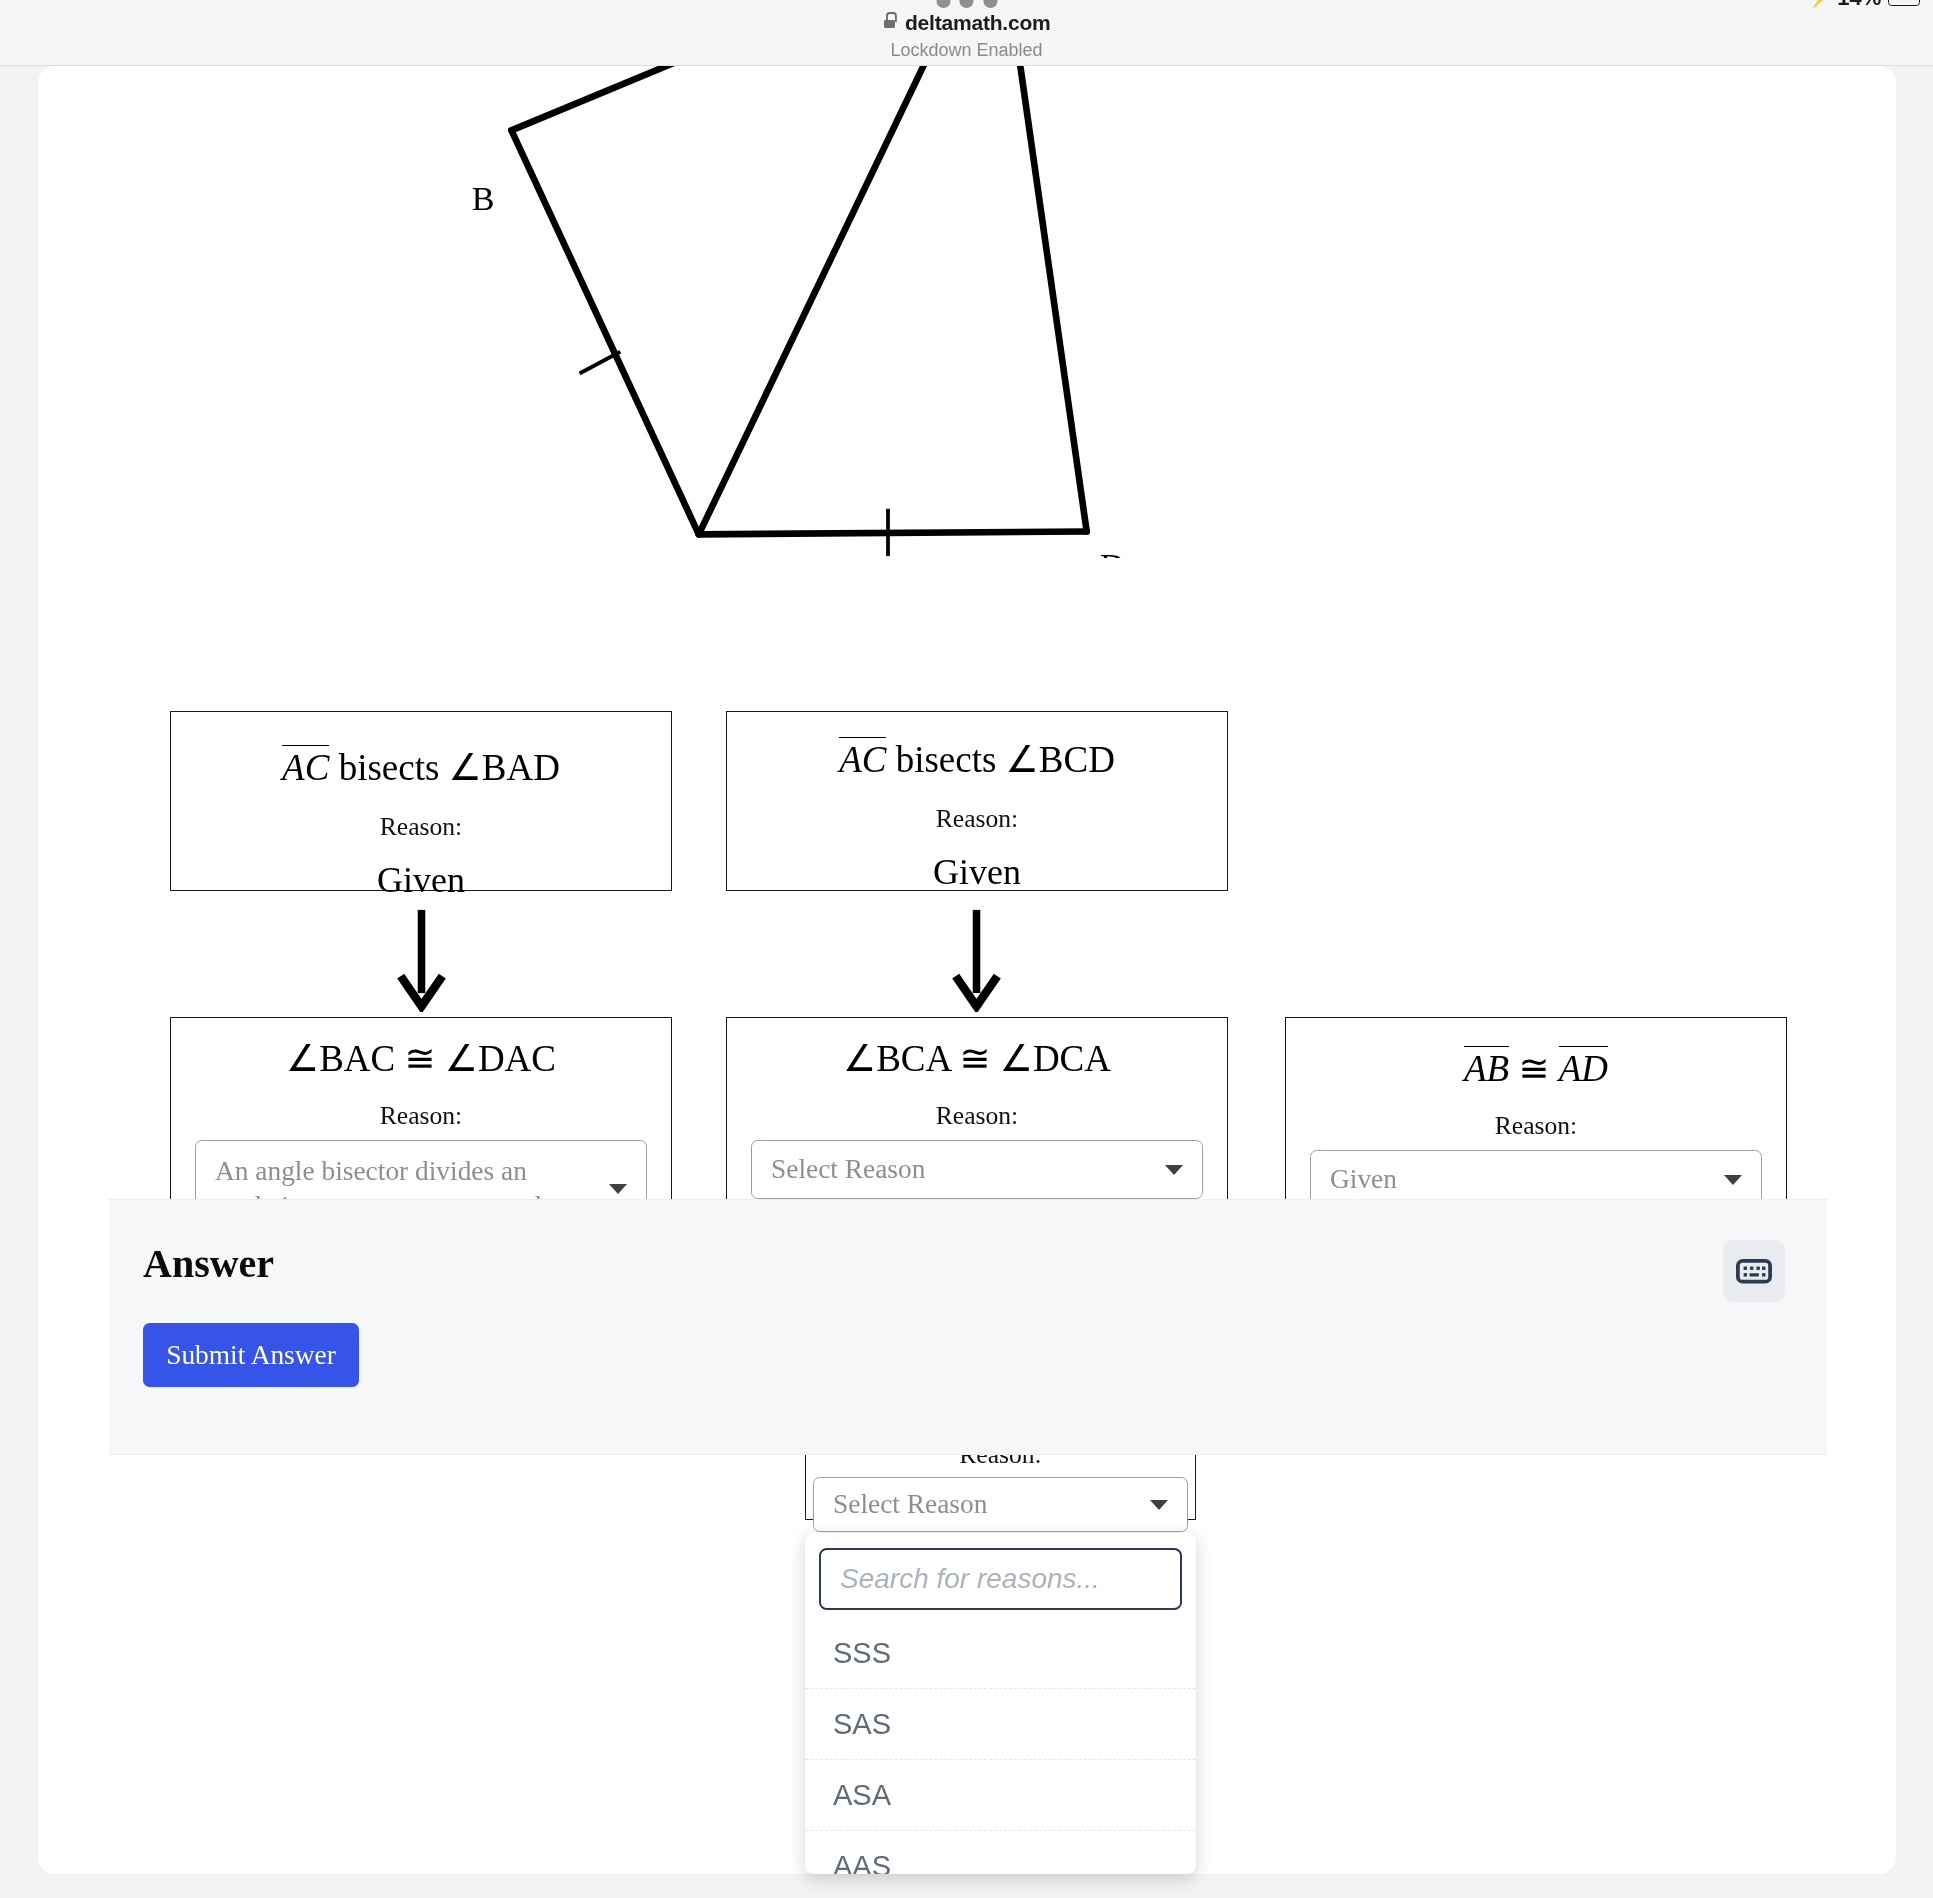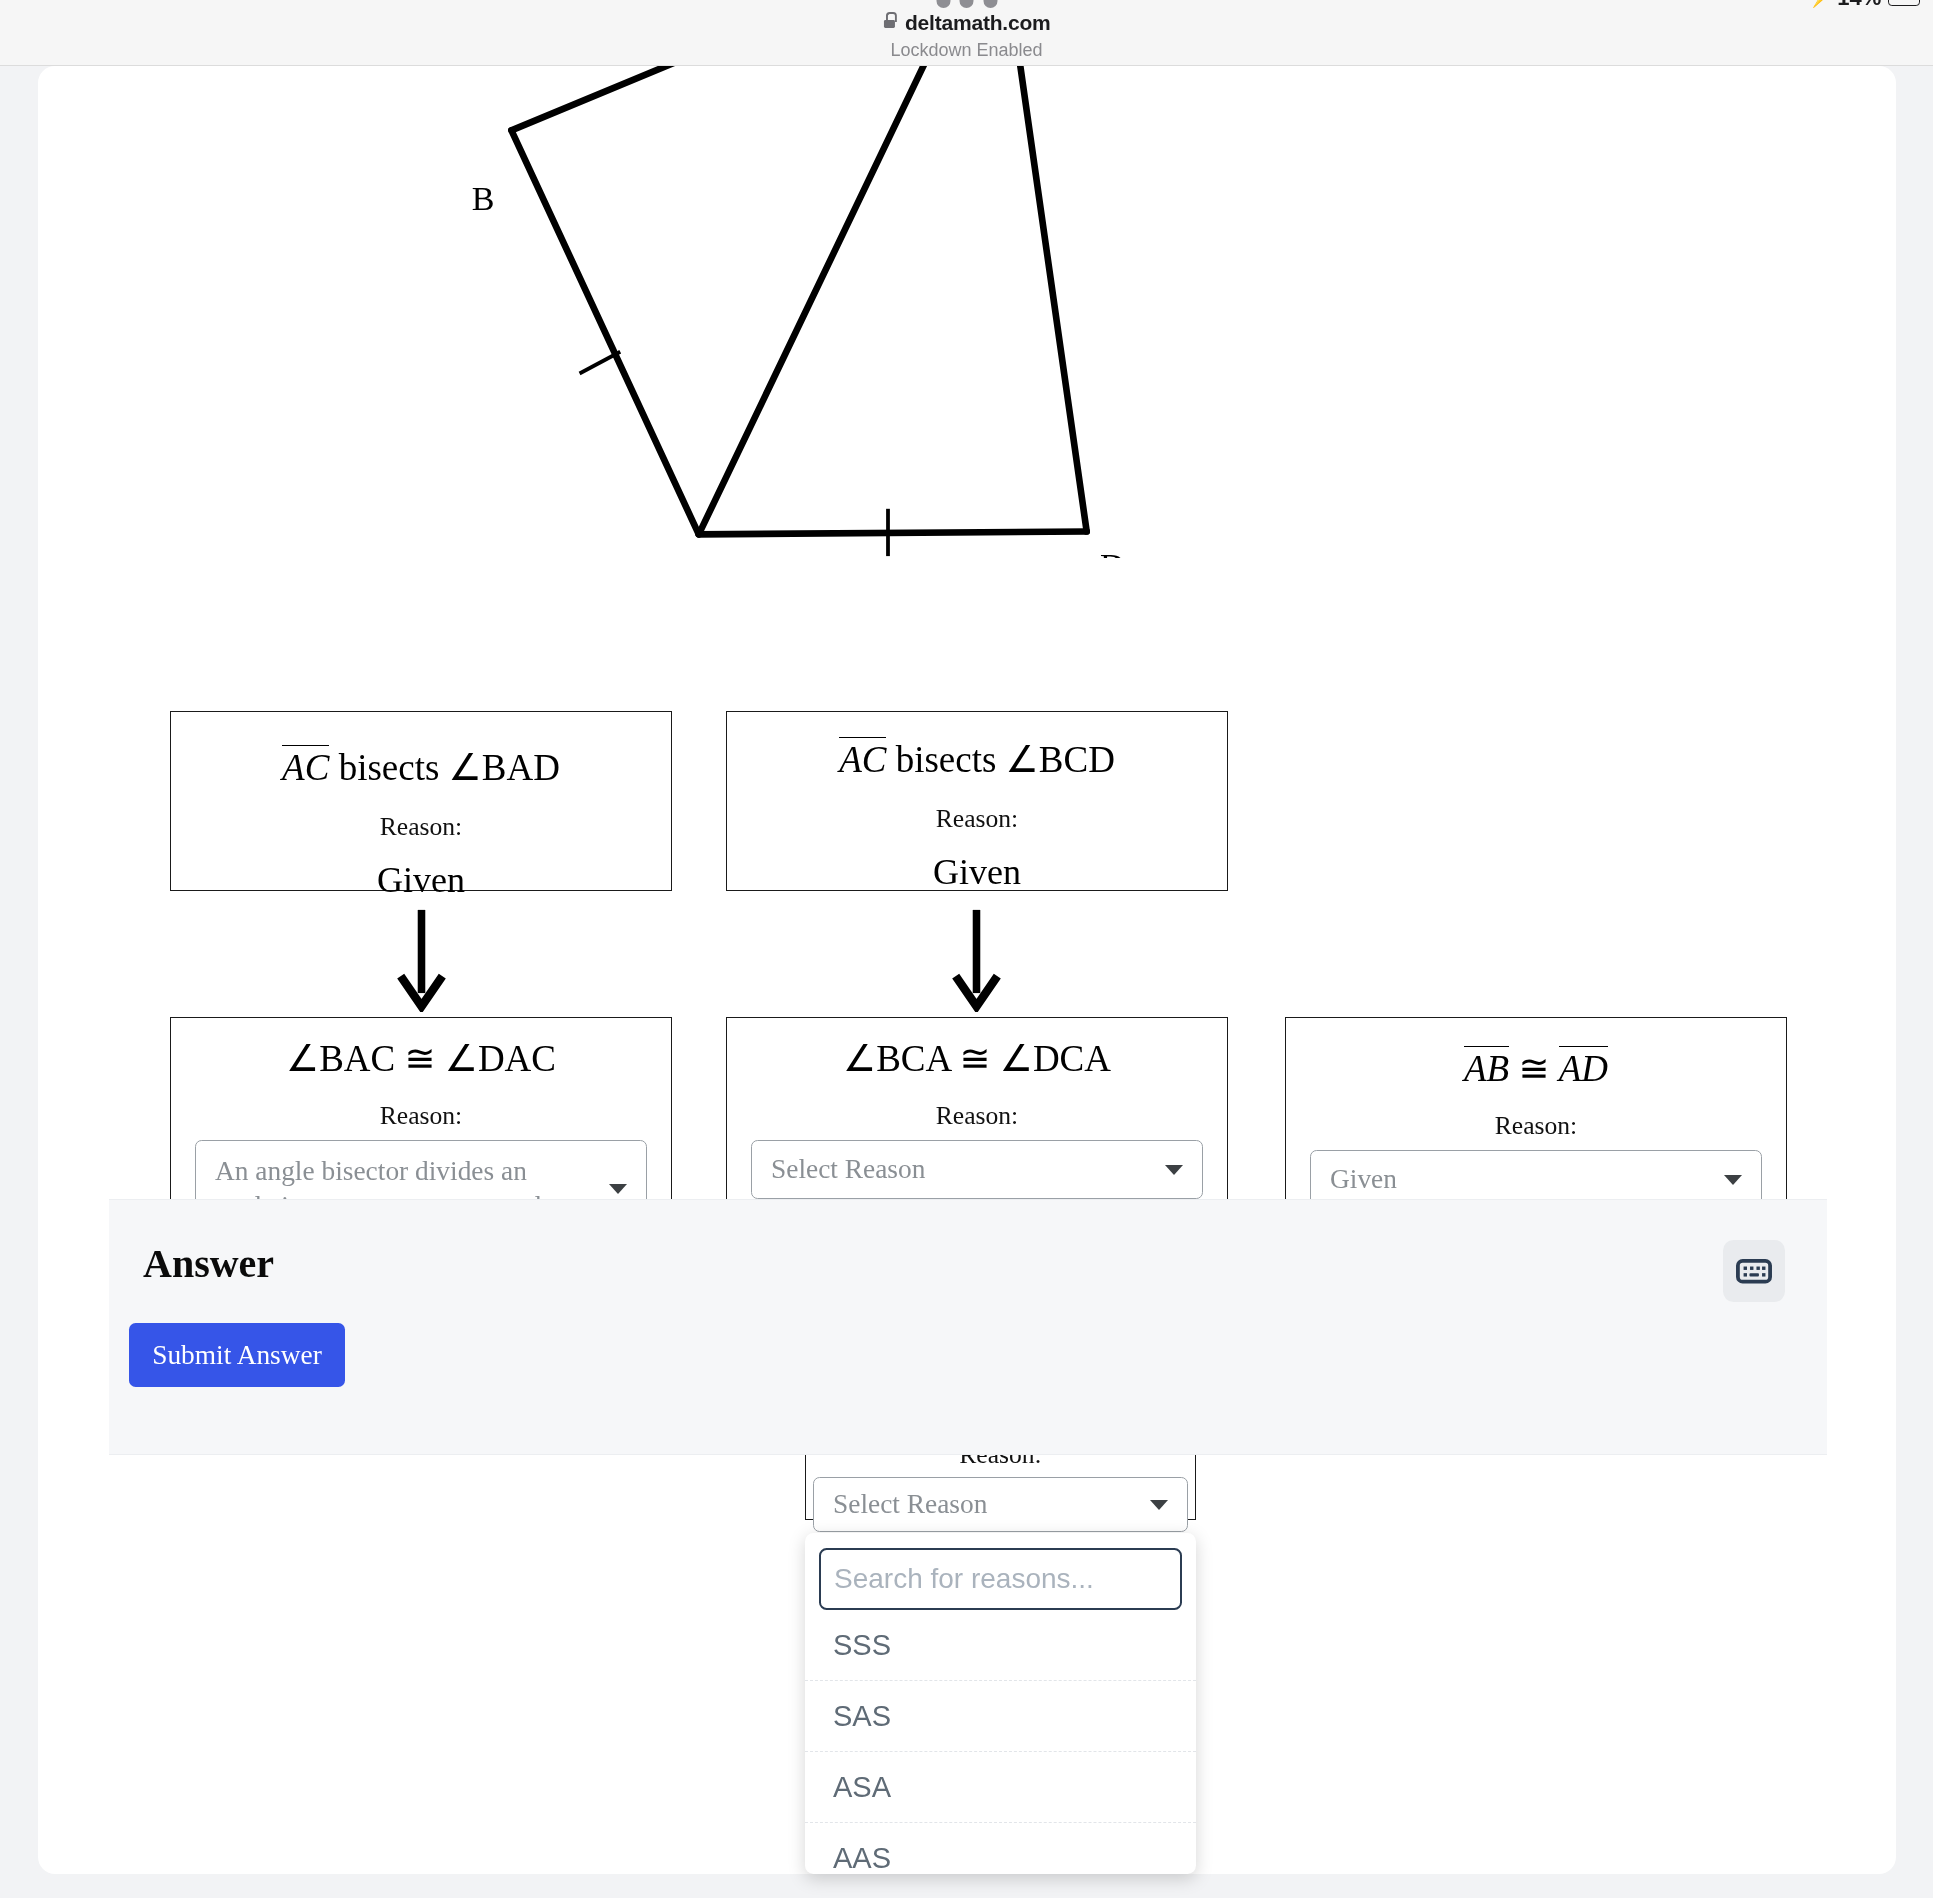--- a/index.html
+++ b/index.html
@@ -223,30 +223,31 @@
     position: absolute;
     background: #ffffff;
     border-radius: 8.5px;
     box-shadow: 0 4.7px 17px rgba(0,0,0,0.17);
     overflow: hidden;
     z-index: 40;
   }
   #reason-search-input {
     display: block;
     width: calc(100% - 28px);
-    margin: 15px auto 0 auto;
+    margin: 15px auto 8px auto;
     height: 62px;
     border: 2.8px solid #2b3c52;
     border-radius: 7.6px;
     background: #fff;
     font-family: "Liberation Sans", sans-serif;
     font-size: 28px;
     color: #2b3c52;
-    padding: 0 13px;
+    padding: 0 19px;
     outline: none;
+    font-style: italic;
   }
   #reason-search-input::placeholder { color: #aab3bd; }
   .dd-option {
     height: 71px;
     display: flex;
     align-items: center;
     padding: 0 28px;
     font-family: "Liberation Sans", sans-serif;
     font-size: 29px;
     color: #5f6b76;
@@ -267,21 +268,21 @@
   #answer-heading {
     position: absolute;
     left: 34px; top: 40px;
     font-family: "Liberation Serif", serif;
     font-size: 40px;
     font-weight: bold;
     color: #0b0b0b;
   }
   #submit-answer-button {
     position: absolute;
-    left: 20px; top: 123px;
+    left: 34px; top: 123px;
     width: 216px; height: 64px;
     background: #3655e8;
     border: none;
     border-radius: 6.6px;
     color: #ffffff;
     font-family: "Liberation Serif", serif;
     font-size: 27.4px;
     cursor: pointer;
   }
   #keyboard-toggle-button {

